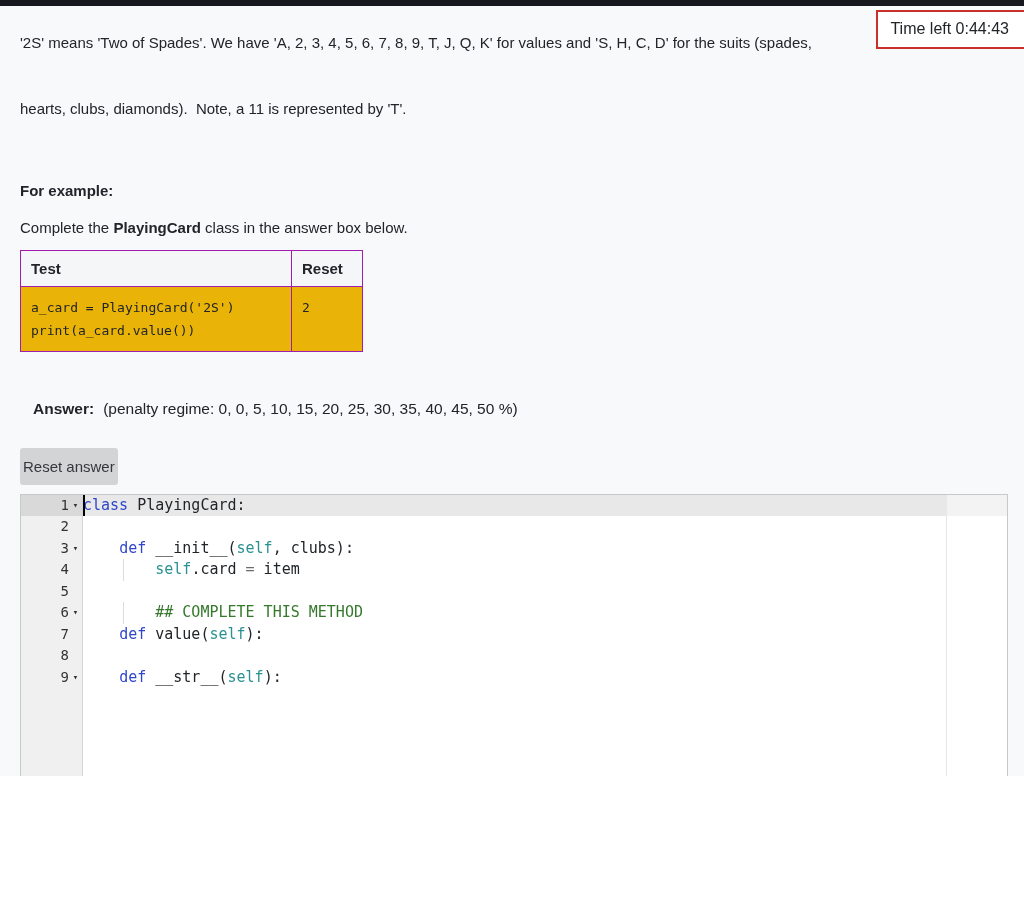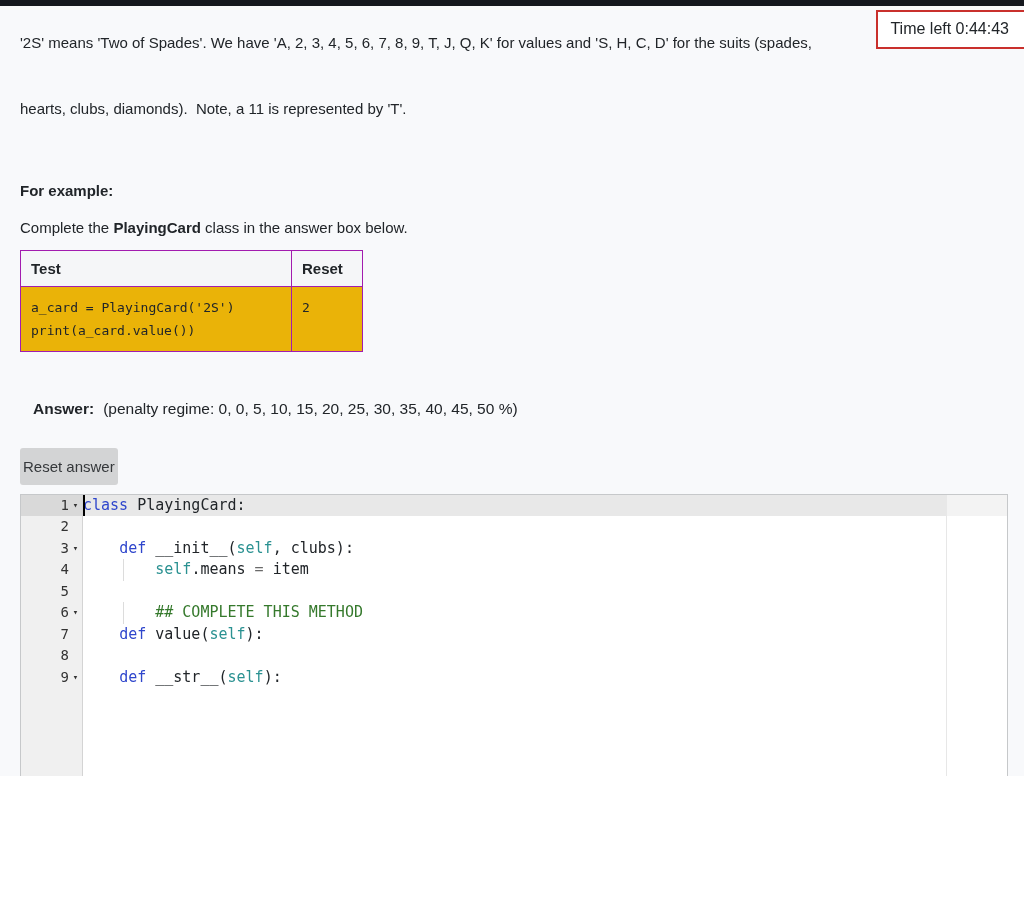--- a/index.html
+++ b/index.html
@@ -119,21 +119,21 @@
           <div class="gutter-row">
             <span class="ln">9</span>
             <span class="fold">▾</span>
           </div>
         </div>
       <div class="print-margin"></div>
       <div class="code" id="code">
           <div class="code-line active"><span class="tok-kw">class</span><span> PlayingCard:</span><span class="cursor"></span></div>
           <div class="code-line"></div>
           <div class="code-line"><span>    </span><span class="tok-kw">def</span><span> __init__(</span><span class="tok-lang">self</span><span>, clubs):</span></div>
-          <div class="code-line"><span class="indent-guide"></span><span>        </span><span class="tok-lang">self</span><span>.means </span><span class="tok-op">=</span><span> item</span></div>
+          <div class="code-line"><span class="indent-guide"></span><span>        </span><span class="tok-lang">self</span><span>.card </span><span class="tok-op">=</span><span> item</span></div>
           <div class="code-line"></div>
           <div class="code-line"><span class="indent-guide"></span><span>        </span><span class="tok-com">## COMPLETE THIS METHOD</span></div>
           <div class="code-line"><span>    </span><span class="tok-kw">def</span><span> value(</span><span class="tok-lang">self</span><span>):</span></div>
           <div class="code-line"></div>
           <div class="code-line"><span>    </span><span class="tok-kw">def</span><span> __str__(</span><span class="tok-lang">self</span><span>):</span></div>
         </div>
     </div>
 
   </div>
 

